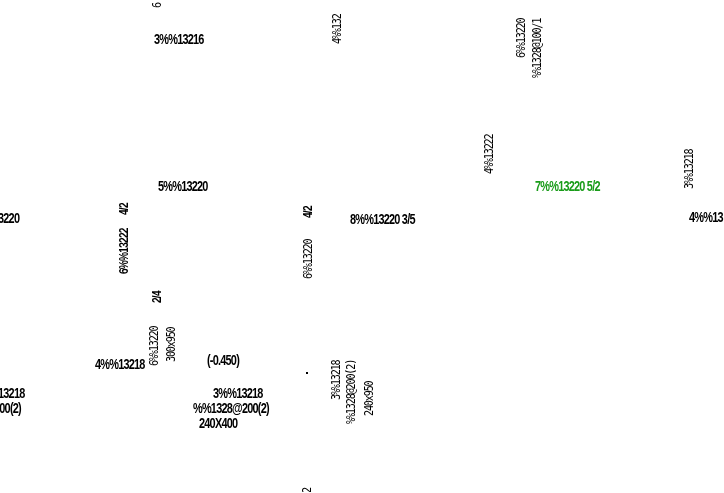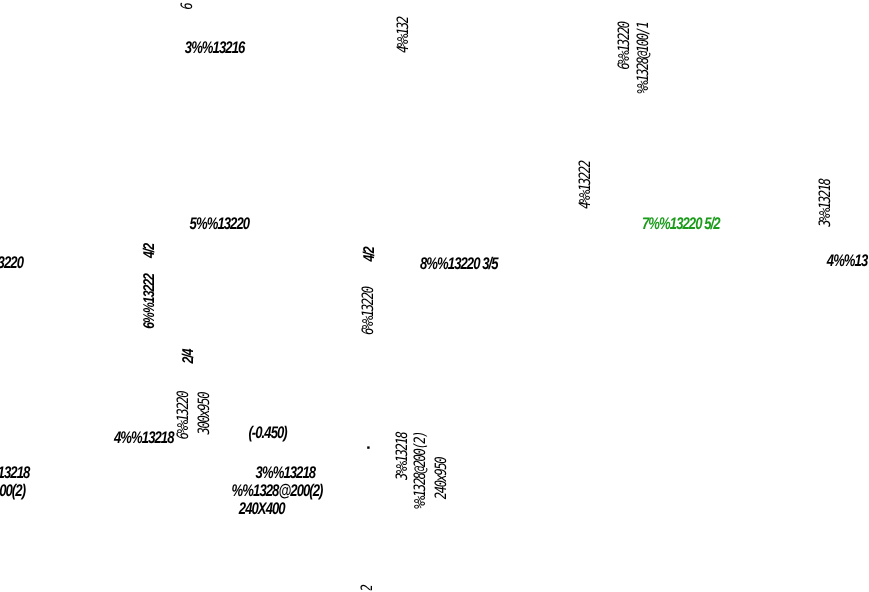--- a/index.html
+++ b/index.html
@@ -7,21 +7,20 @@
       padding: 0;
       background: #ffffff;
     }
     #canvas {
       position: relative;
       width: 724px;
       height: 492px;
       overflow: hidden;
       background: #ffffff;
       font-family: "Liberation Sans Narrow", "Liberation Sans", sans-serif;
-      font-style: italic;
     }
     .lbl {
       position: absolute;
       white-space: nowrap;
       color: #000000;
       line-height: 1;
       font-weight: bold;
       letter-spacing: -1px;
       transform-origin: 0 0;
     }

